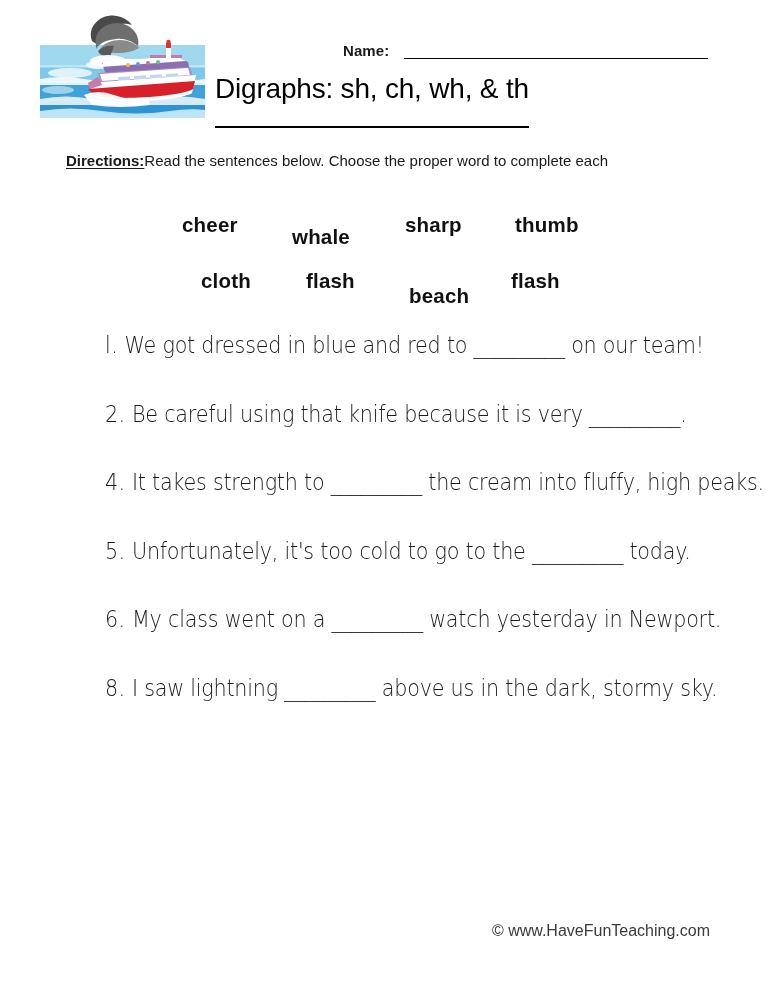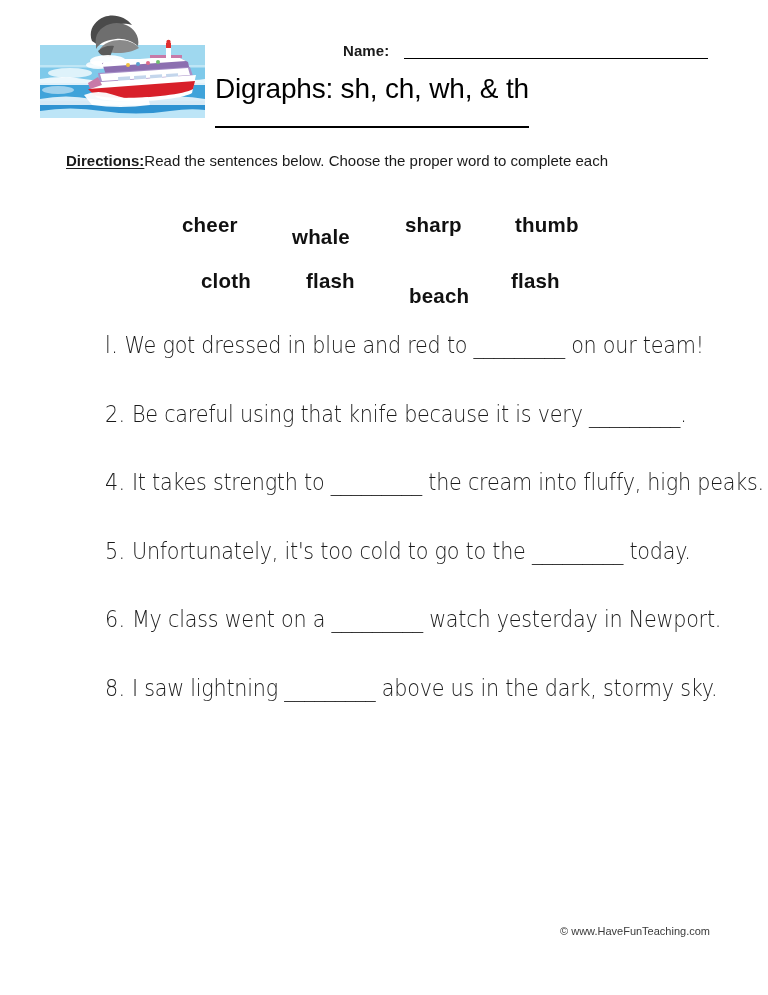--- a/index.html
+++ b/index.html
@@ -157,21 +157,21 @@
   }
   .item-text .num {
     letter-spacing: 0.4px;
   }
 
   
   .footer {
     position: absolute;
     right: 58px;
     top: 922px;
-    font-size: 11px;
+    font-size: 16px;
     line-height: 18px;
     color: #3a3a3a;
     white-space: nowrap;
   }
 </style>
 </head>
 <body>
 
 <div class="page">
 

